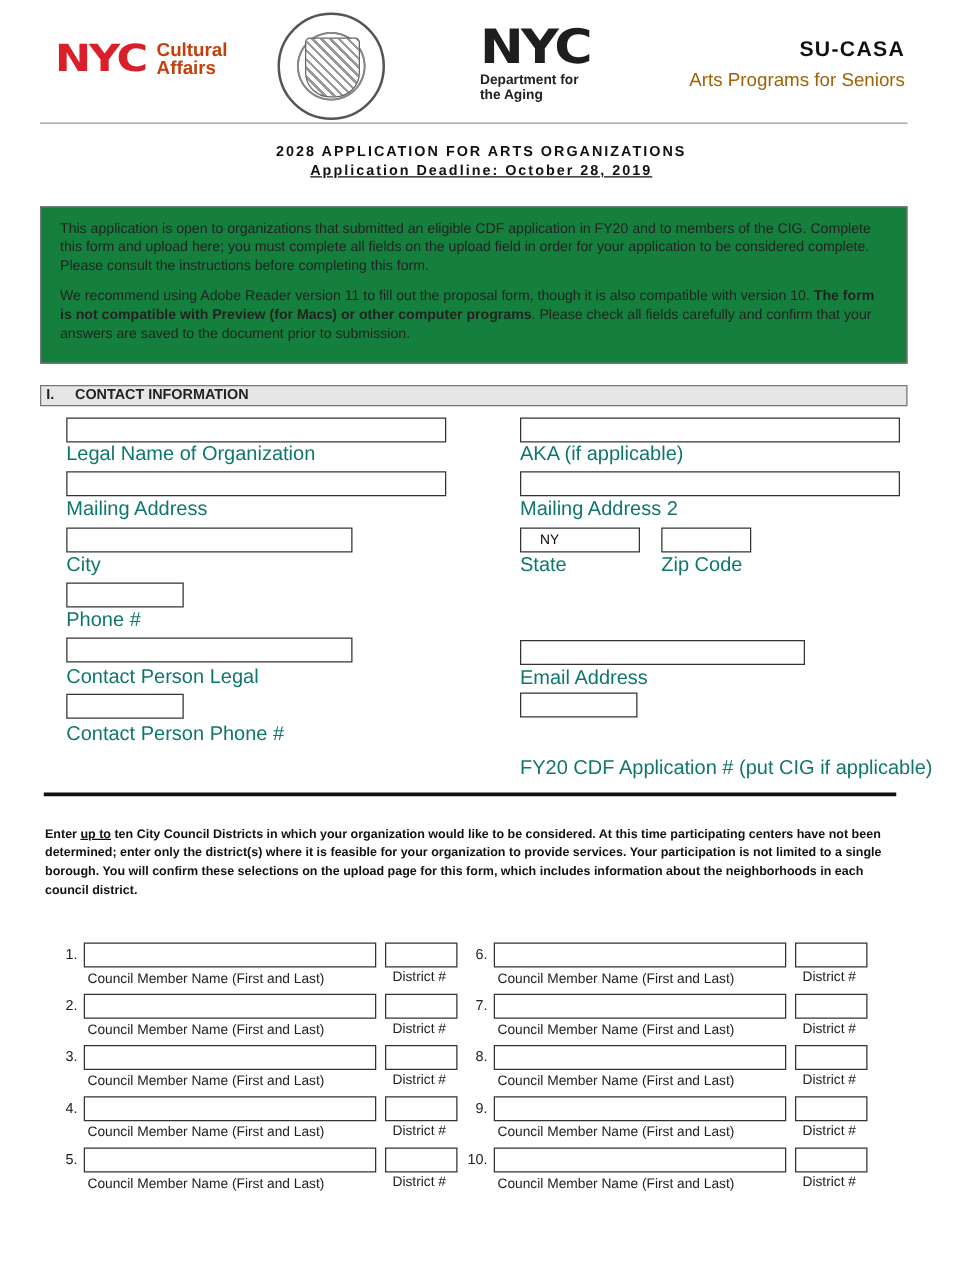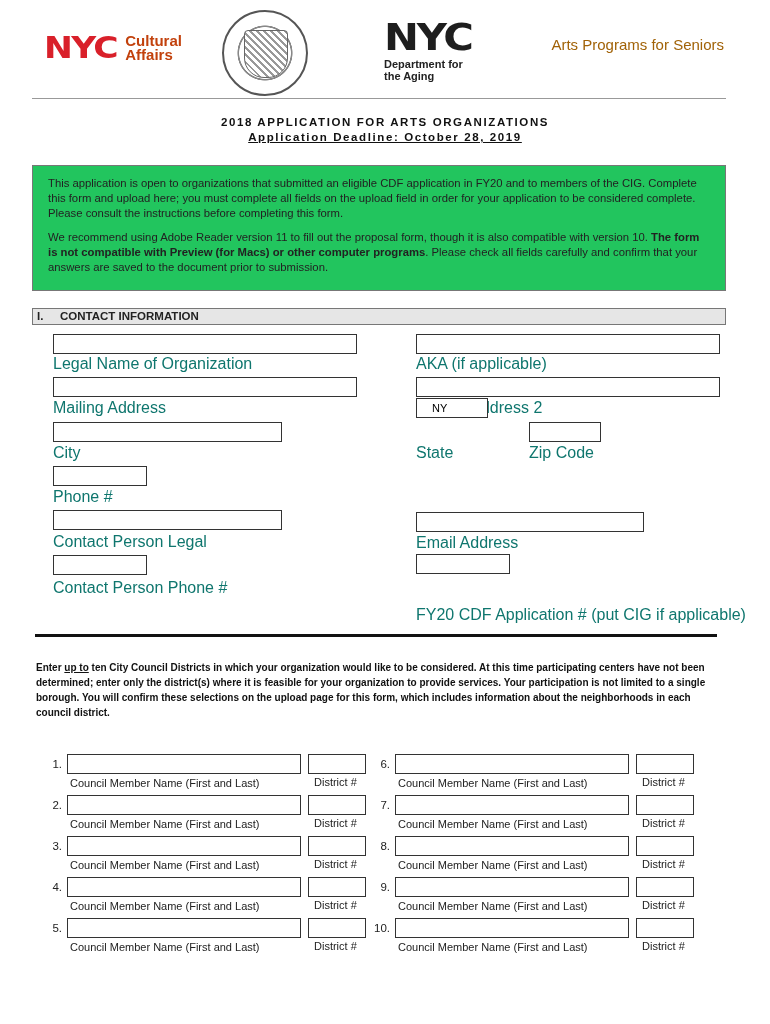--- a/index.html
+++ b/index.html
@@ -27,21 +27,21 @@
   .title-sub { font-size:15px; color:#a16207; margin-top:6px; }
   .hdr-rule { left:32px; top:98px; width:694px; height:1px; background:#999; }
 
   .app-title { left:0; width:770px; top:116px; text-align:center; font-weight:bold; font-size:11.5px;
                letter-spacing:1.6px; color:#111; }
   .app-deadline { left:0; width:770px; top:131px; text-align:center; font-weight:bold; font-size:11.5px;
                   letter-spacing:1.6px; color:#111; text-decoration:underline; }
 
   
   .infobox { left:32px; top:165px; width:694px; height:126px; box-sizing:border-box;
-             border:1px solid #777; background:#22c55e; padding:10px 15px; font-size:11.3px; line-height:15px; color:#222; }
+             border:1px solid #777; background:#15803d; padding:10px 15px; font-size:11.3px; line-height:15px; color:#222; }
   .infobox p { margin:0 0 9px 0; }
 
   
   .sec-hdr { left:32px; top:308px; width:694px; height:17px; box-sizing:border-box;
              border:1px solid #777; background:#e6e6e6; font-weight:bold; font-size:11.5px; line-height:15px; }
   .sec-num { position:absolute; left:4px; }
   .sec-label { position:absolute; left:27px; }
 
   .field { position:absolute; box-sizing:border-box; border:1.5px solid #333; background:#fff;
            font-size:11px; padding:2px 3px; }
@@ -68,25 +68,26 @@
     <div class="seal-inner"></div>
   </div>
 <div class="abs logo-dfta">
   <div class="nyc-black">NYC</div>
   <div class="dfta-text">
     <div>Department for</div>
     <div>the Aging</div>
   </div>
 </div>
 <div class="abs title-right">
+  <div class="title-main">SU-CASA</div>
   <div class="title-sub">Arts Programs for Seniors</div>
 </div>
 <div class="abs hdr-rule"></div>
 
-<div class="abs app-title">2018 APPLICATION FOR ARTS ORGANIZATIONS</div>
+<div class="abs app-title">2028 APPLICATION FOR ARTS ORGANIZATIONS</div>
 <div class="abs app-deadline">Application Deadline: October 28, 2019</div>
 
 <div class="abs infobox">
   <p>This application is open to organizations that submitted an eligible CDF application in FY20 and to members of the CIG. Complete this form and upload here; you must complete all fields on the upload field in order for your application to be considered complete. Please consult the instructions before completing this form.</p>
   <p><span>We recommend using Adobe Reader version 11 to fill out the proposal form, though it is also compatible with version 10. </span><b>The form is not compatible with Preview (for Macs) or other computer programs</b><span>. Please check all fields carefully and confirm that your answers are saved to the document prior to submission.</span></p>
 </div>
 
 <div class="abs sec-hdr">
   <span class="sec-num">I.</span>
   <span class="sec-label">CONTACT INFORMATION</span>
@@ -100,21 +101,21 @@
 
 <input class="field" style="left: 53px; top: 377px; width: 304px; height: 20px;" value="">
 <div class="flabel" style="left:53px;top:399px;">Mailing Address</div>
 
 <input class="field" style="left: 416px; top: 377px; width: 304px; height: 20px;" value="">
 <div class="flabel" style="left:416px;top:399px;">Mailing Address 2</div>
 
 <input class="field" style="left: 53px; top: 422px; width: 229px; height: 20px;" value="">
 <div class="flabel" style="left:53px;top:444px;">City</div>
 
-<input class="field" style="left: 416px; top: 398px; width: 72px; height: 20px; padding-left: 15px;" value="NY">
+<input class="field" style="left: 416px; top: 422px; width: 96px; height: 20px; padding-left: 15px;" value="NY">
 <div class="flabel" style="left:416px;top:444px;">State</div>
 
 <input class="field" style="left: 529px; top: 422px; width: 72px; height: 20px;" value="">
 <div class="flabel" style="left:529px;top:444px;">Zip Code</div>
 
 <input class="field" style="left: 53px; top: 466px; width: 94px; height: 20px;" value="">
 <div class="flabel" style="left:53px;top:488px;">Phone #</div>
 
 <input class="field" style="left: 53px; top: 510px; width: 229px; height: 20px;" value="">
 <div class="flabel" style="left:53px;top:533px;">Contact Person Legal</div>

